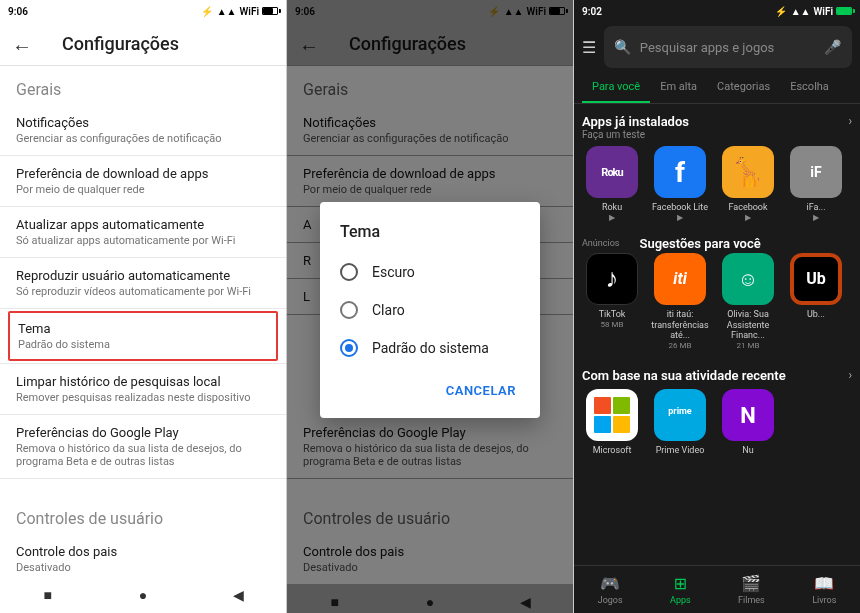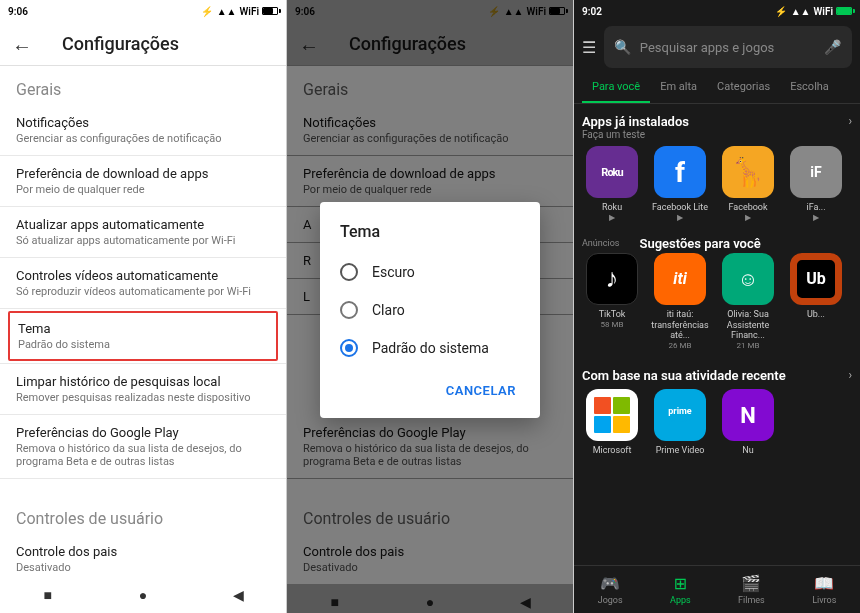--- a/index.html
+++ b/index.html
@@ -433,21 +433,21 @@
     </div>
     <div class="settings-divider"></div>
 
     <div class="settings-item">
       <div class="item-title">Atualizar apps automaticamente</div>
       <div class="item-subtitle">Só atualizar apps automaticamente por Wi-Fi</div>
     </div>
     <div class="settings-divider"></div>
 
     <div class="settings-item">
-      <div class="item-title">Controles vídeos automaticamente</div>
+      <div class="item-title">Reproduzir usuário automaticamente</div>
       <div class="item-subtitle">Só reproduzir vídeos automaticamente por Wi-Fi</div>
     </div>
     <div class="settings-divider"></div>
 
     <div class="settings-item highlighted">
       <div class="item-title">Tema</div>
       <div class="item-subtitle">Padrão do sistema</div>
     </div>
     <div class="settings-divider"></div>
 
@@ -632,21 +632,21 @@
         <div class="app-size">▶</div>
       </div>
 
       <div class="app-card">
         <div class="app-icon app-icon-giraffas" style="font-size:28px;">🦒</div>
         <div class="app-name">Facebook</div>
         <div class="app-size">▶</div>
       </div>
 
       <div class="app-card">
-        <div class="app-icon" style="background:#888; font-size:14px;">iF</div>
+        <div class="app-icon" style="background:#888; font-size:14px;border-radius:10px;">iF</div>
         <div class="app-name">iFa...</div>
         <div class="app-size">▶</div>
       </div>
     </div>
 
     <div class="ads-row">
       <span class="ads-label">Anúncios</span>
       <span class="section-title">Sugestões para você</span>
     </div>
 
@@ -666,21 +666,21 @@
         <div class="app-size">26 MB</div>
       </div>
 
       <div class="app-card">
         <div class="app-icon app-icon-olivia" style="font-size:20px;">☺</div>
         <div class="app-name">Olivia: Sua Assistente Financ...</div>
         <div class="app-size">21 MB</div>
       </div>
 
       <div class="app-card">
-        <div class="app-icon" style="background:#000; border:7px solid #c2410c; font-size:16px; color:#fff; font-weight:700;">Ub</div>
+        <div class="app-icon" style="background:#000; border:4px solid #c2410c; font-size:16px; color:#fff; font-weight:700;">Ub</div>
         <div class="app-name">Ub...</div>
         <div class="app-size"></div>
       </div>
     </div>
 
     <div class="section-title-row">
       <div class="section-title">Com base na sua atividade recente</div>
       <span class="arrow-right">›</span>
     </div>
 

